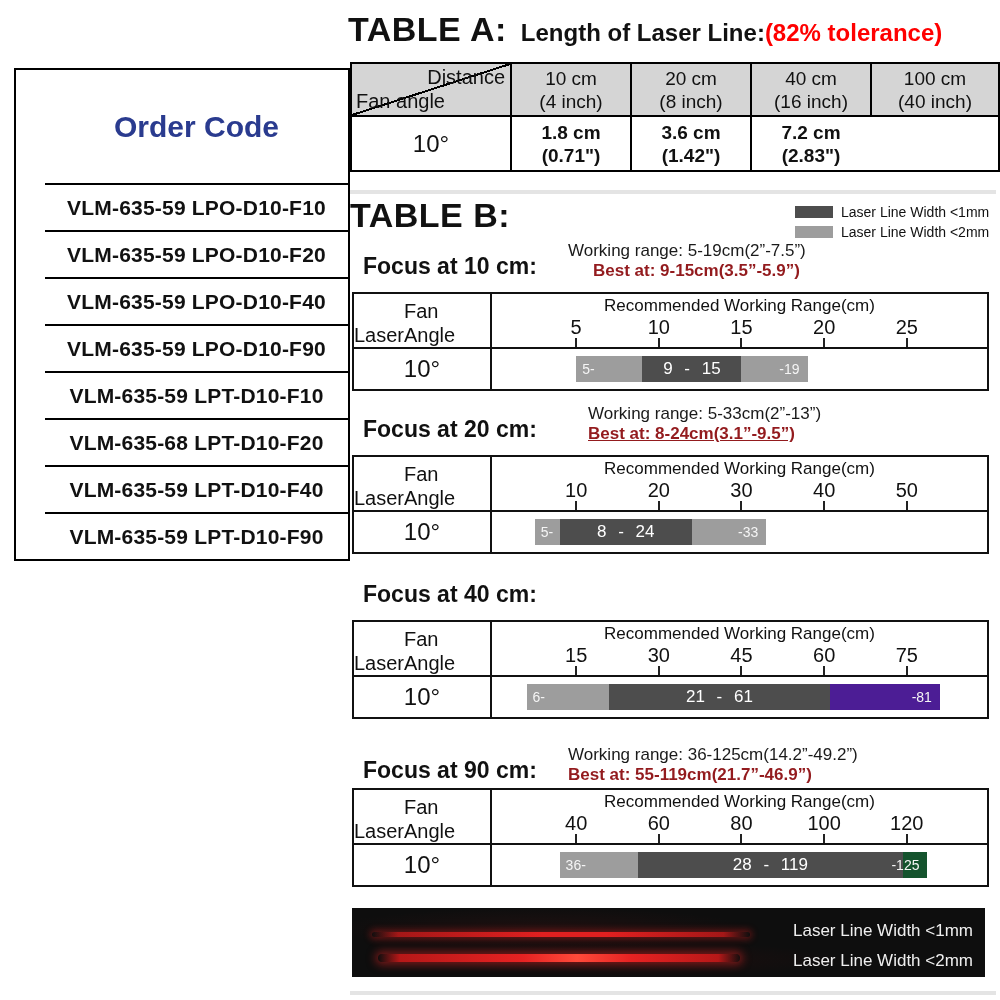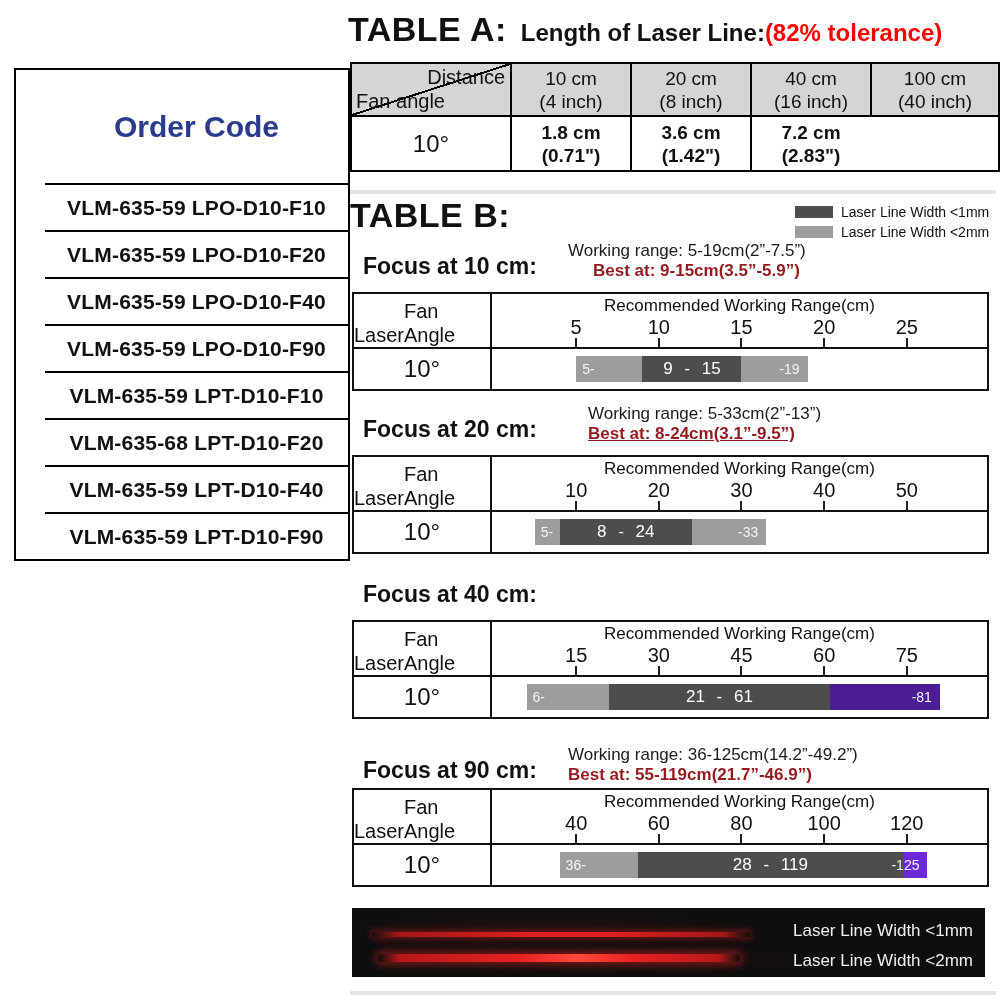--- a/index.html
+++ b/index.html
@@ -283,21 +283,21 @@
         <div class="tick-mark" style="left: 50.4%;"></div>
         <div class="tick-label" style="left: 67.1%;">100</div>
         <div class="tick-mark" style="left: 67.1%;"></div>
         <div class="tick-label" style="left: 83.8%;">120</div>
         <div class="tick-mark" style="left: 83.8%;"></div>
       </div>
     <div class="ct-cell bt angle-cell">10°</div>
     <div class="ct-cell rt bt bar-area">
         <div class="segment light align-left" style="left: 13.66%; width: 15.865%; background: rgb(157, 157, 157);">36-</div>
         <div class="segment dark align-center" style="left: 29.525%; width: 53.44%; background: rgb(77, 77, 77);">28 - 119</div>
-        <div class="segment light align-right" style="left: 82.965%; width: 5.01%; background: #6d28d9;">-125</div>
+        <div class="segment light align-right" style="left: 82.965%; width: 5.01%; background: #14532d;">-125</div>
       </div>
   </div>
 
   <div class="laser-photo">
     <div class="laser-line laser-thin"></div>
     <div class="laser-line laser-thick"></div>
     <div class="laser-label l1">Laser Line Width &lt;1mm</div>
     <div class="laser-label l2">Laser Line Width &lt;2mm</div>
   </div>
 

